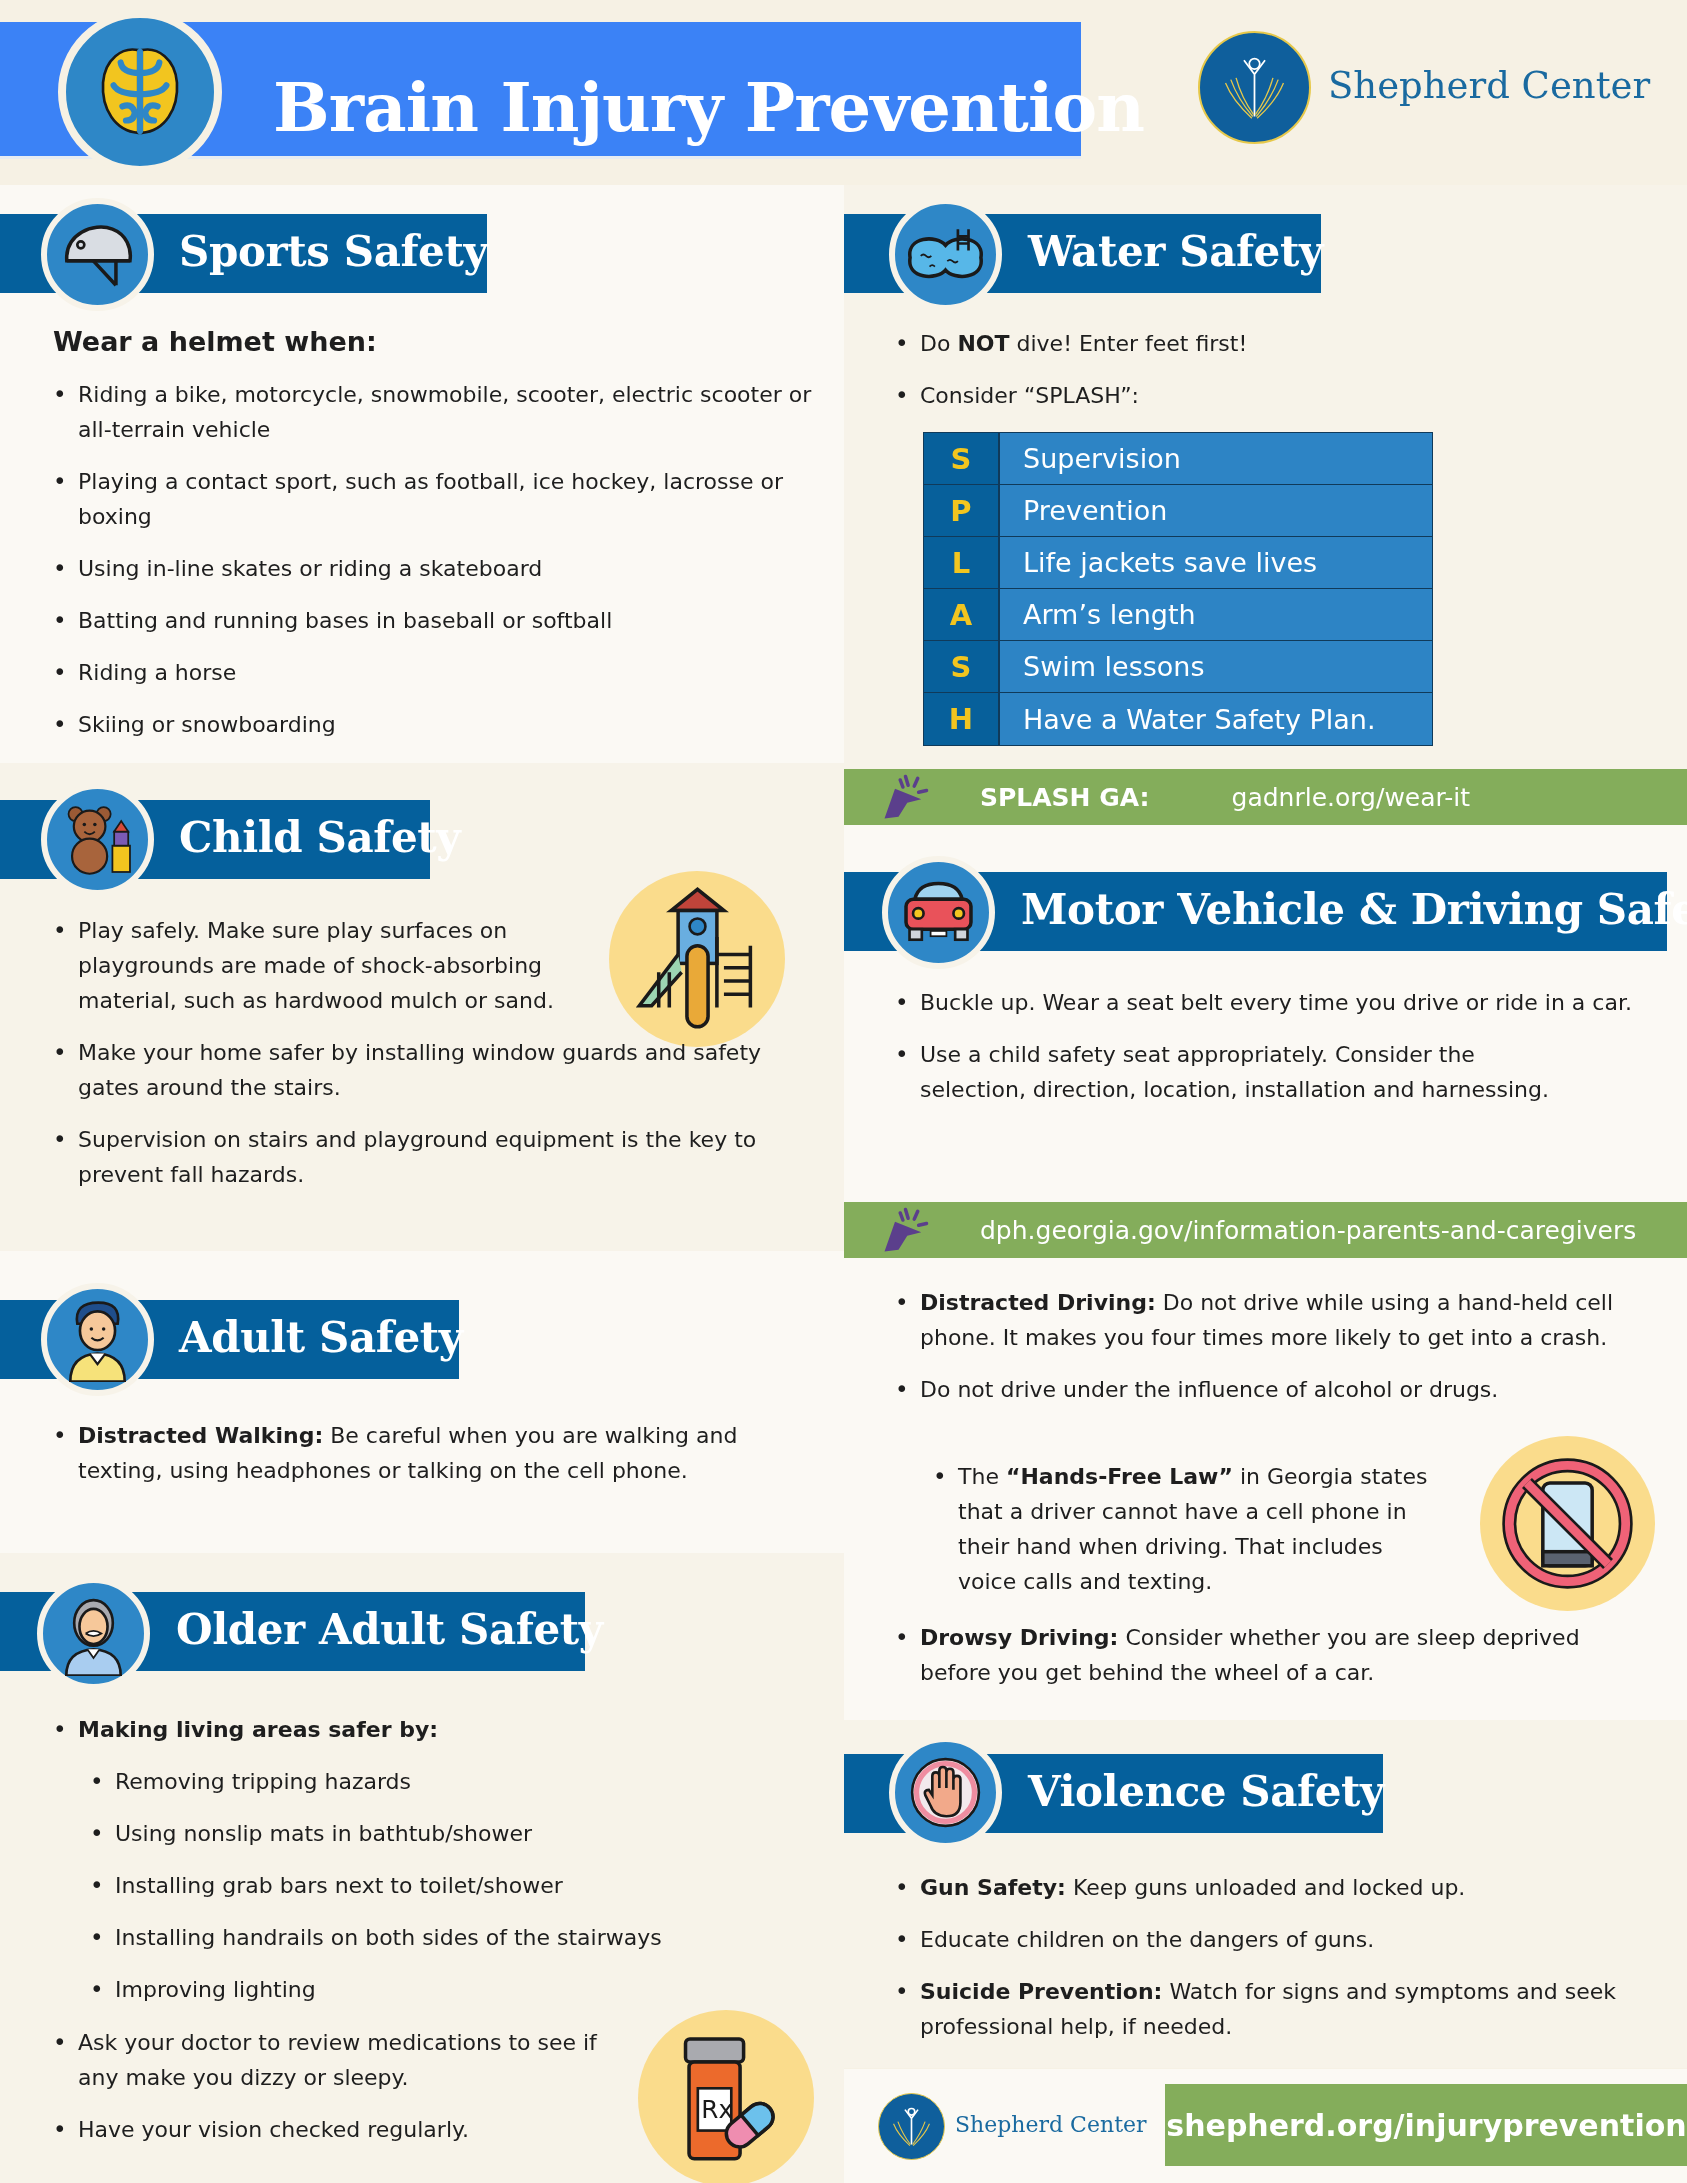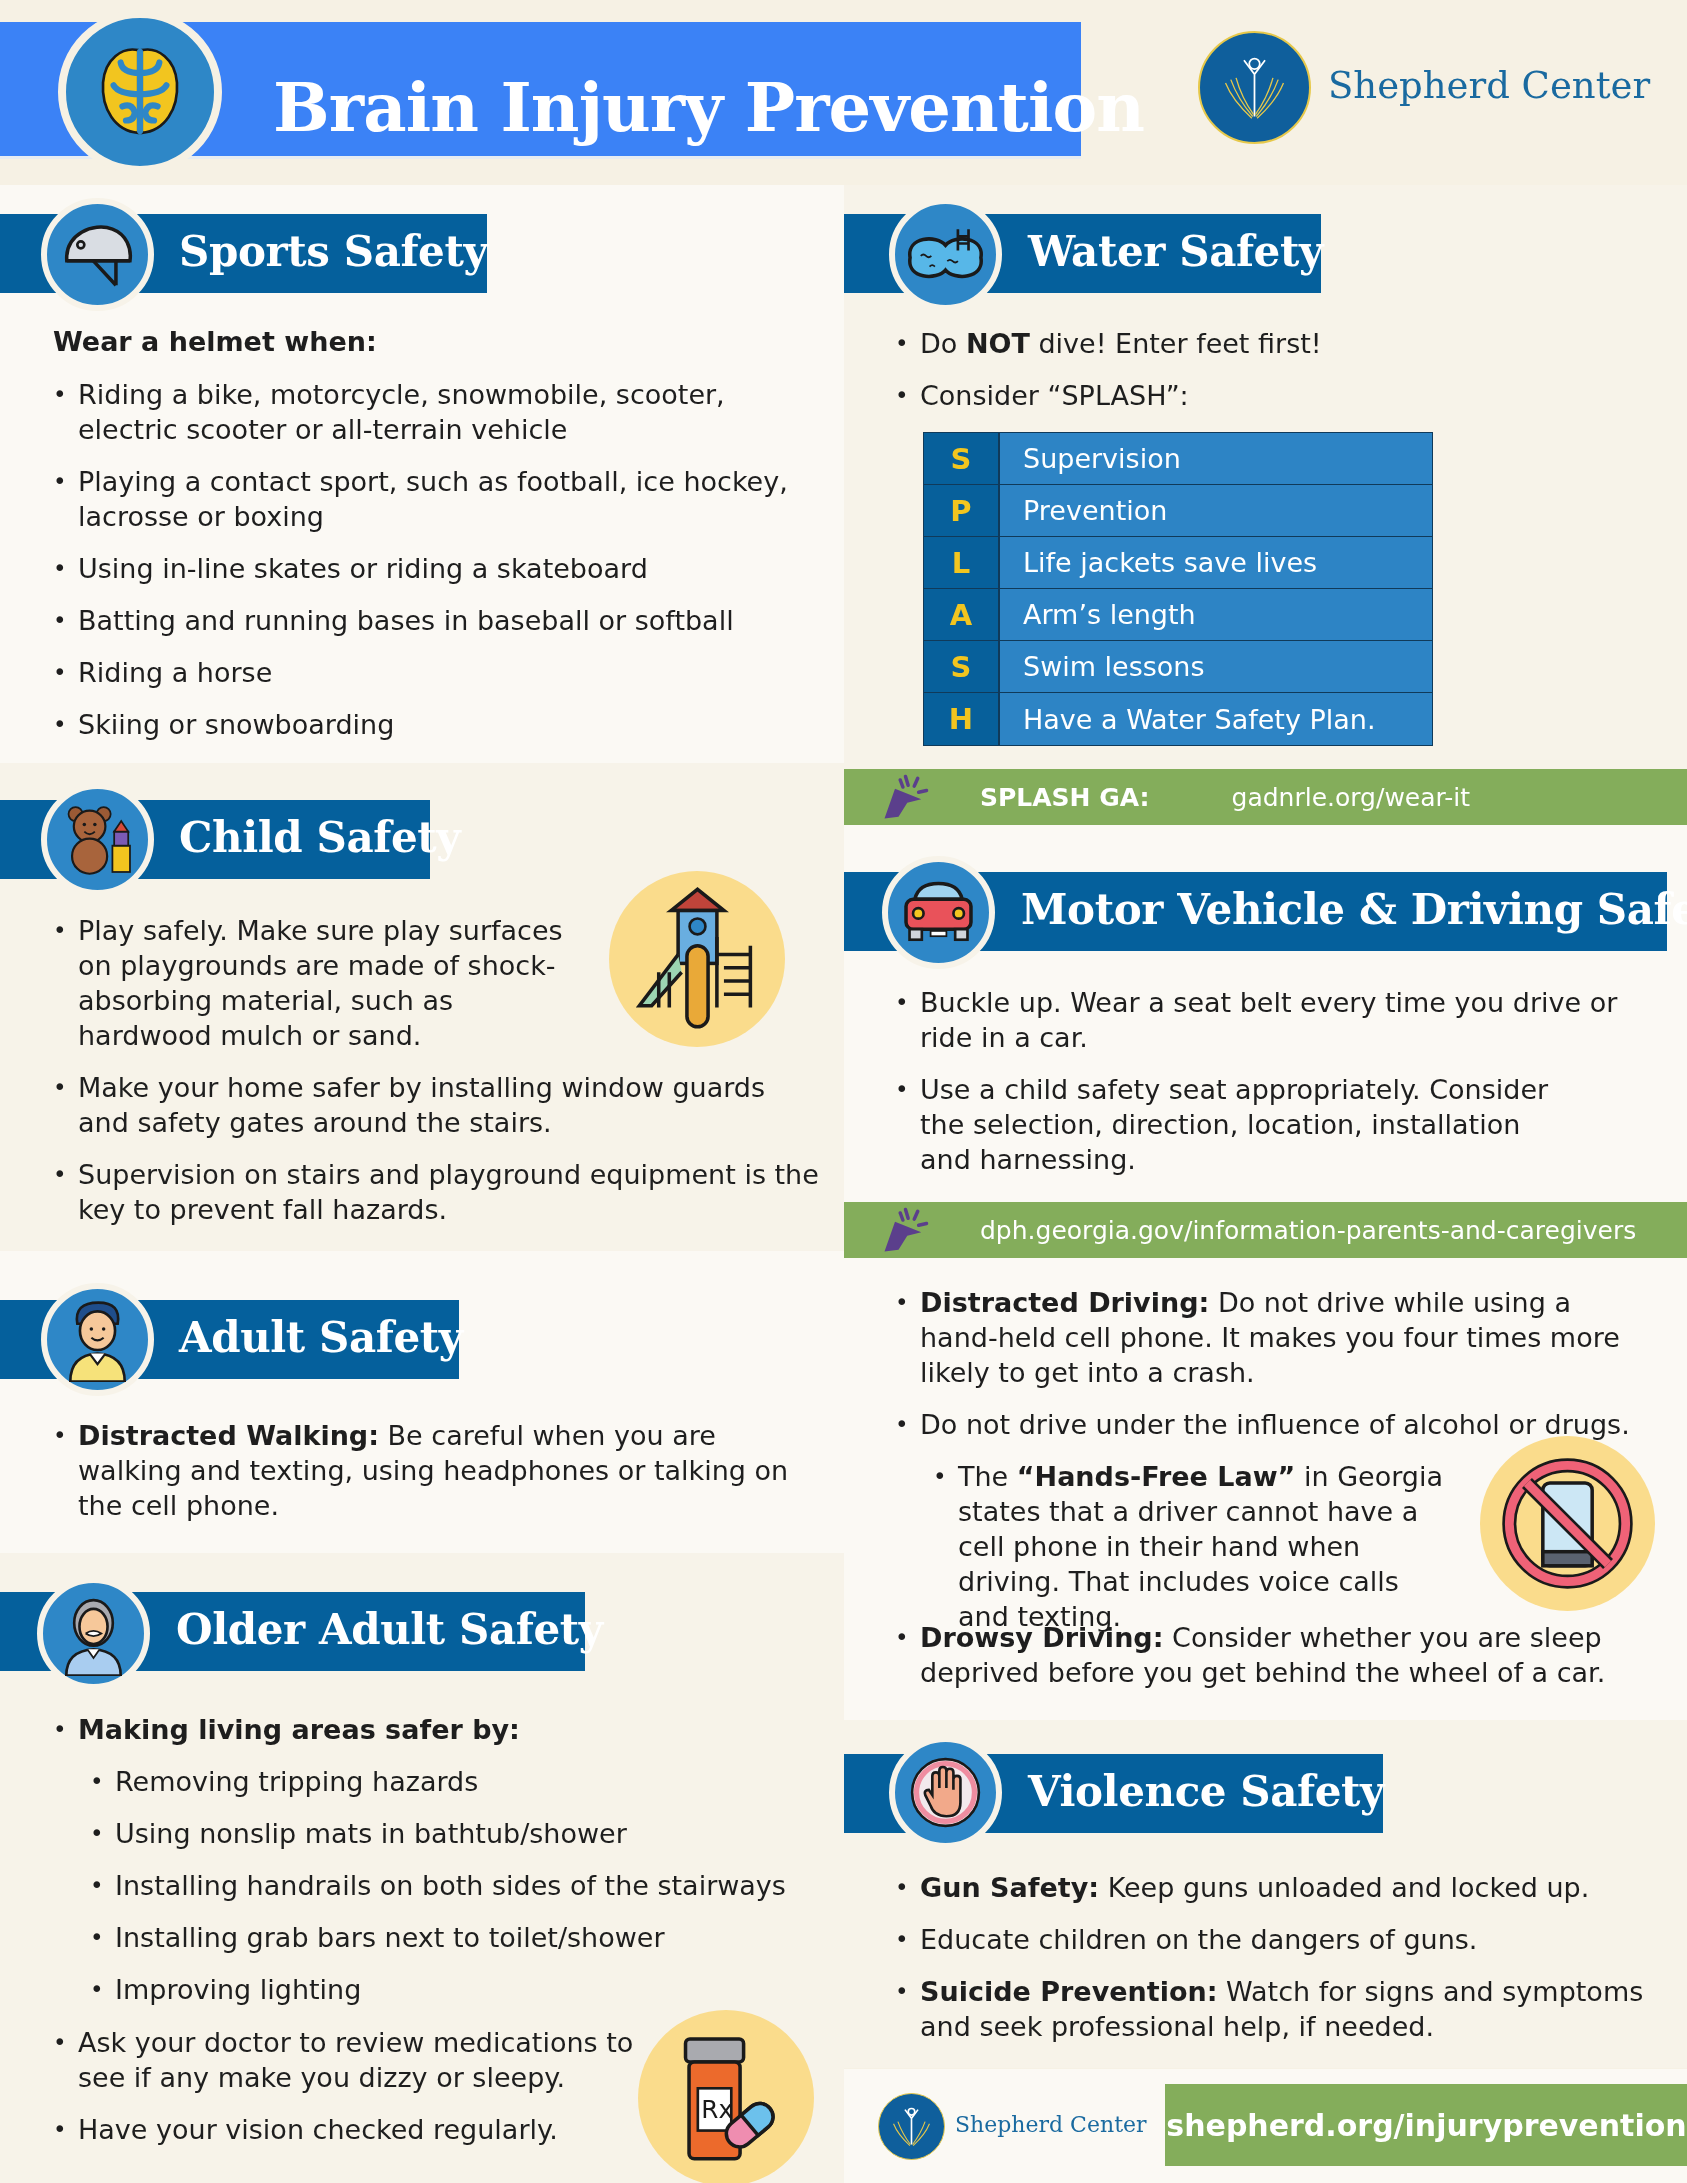--- a/index.html
+++ b/index.html
@@ -16,21 +16,21 @@
   .big-circle { position: absolute; border-radius: 50%; background: #2e87c7; border: 8px solid #f6f1e4; display: flex; align-items: center; justify-content: center; }
   .logo-circle { position: absolute; border-radius: 50%; background: #0f5f9c; border: 2.6px solid #e6c84a; display: flex; align-items: center; justify-content: center; }
   .logo-text { position: absolute; font-family: "DejaVu Serif", "Liberation Serif", serif; color: #1a6aa0; white-space: nowrap; }
 
   
   .banner { position: absolute; height: 79px; background: #05609c; }
   .banner-title { position: absolute; top: 13.2px; font-size: 42px; color: #fff; white-space: nowrap; letter-spacing: -0.4px; }
   .sec-circle { position: absolute; width: 113px; height: 113px; border-radius: 50%; background: #2e87c7; border: 6.2px solid #f7f3e9; display: flex; align-items: center; justify-content: center; }
 
   
-  ul.b { list-style: none; position: absolute; font-size: 27px; line-height: 35px; }
+  ul.b { list-style: none; position: absolute; font-size: 22px; line-height: 35px; }
   ul.b li { position: relative; padding-left: 25px; margin-bottom: 17px; }
   ul.b li::before { content: "•"; position: absolute; left: 0; top: 0; font-size: 23px; }
   ul.sub li { padding-left: 25px; }
   .b strong { font-weight: bold; }
   .lead { position: absolute; font-size: 27px; font-weight: bold; }
 
   
   .splash { position: absolute; left: 923px; top: 432px; width: 510px; border: 1.8px solid #103a5a; background: #103a5a; }
   .splash-row { display: flex; height: 52px; border-bottom: 1.8px solid #103a5a; }
   .splash-row:last-child { border-bottom: none; }
@@ -297,22 +297,22 @@
       <path d="M14 96 Q14 68 45 66 Q76 68 76 96 Z" fill="#a9cdf0" stroke="#1a1a1a" stroke-width="3"></path>
       <path d="M38 66 L45 76 L52 66" fill="#fff" stroke="#1a1a1a" stroke-width="2"></path>
     </svg>
   </div>
   <ul class="b" style="left:53px;top:1712px;width:768px;">
     <li><strong>Making living areas safer by:</strong></li>
   </ul>
   <ul class="b sub" style="left:90px;top:1764px;width:732px;">
     <li>Removing tripping hazards</li>
     <li>Using nonslip mats in bathtub/shower</li>
+    <li>Installing grab bars next to toilet/shower</li>
     <li>Installing handrails on both sides of the stairways</li>
-    <li>Installing grab bars next to toilet/shower</li>
     <li>Improving lighting</li>
   </ul>
   <ul class="b" style="left:53px;top:2025px;width:768px;">
     <li style="width:582px;">Ask your doctor to review medications to see if any make you dizzy or sleepy.</li>
     <li>Have your vision checked regularly.</li>
   </ul>
   <div class="yellow-circle" style="left:638px;top:2010px;width:176px;height:176px;">
     <svg width="124" height="132" viewBox="0 0 140 150">
       <rect x="24" y="8" width="66" height="26" rx="5" fill="#a9aaaf" stroke="#1a1a1a" stroke-width="4"></rect>
       <rect x="28" y="34" width="58" height="110" rx="6" fill="#ec6a2c" stroke="#1a1a1a" stroke-width="4"></rect>

